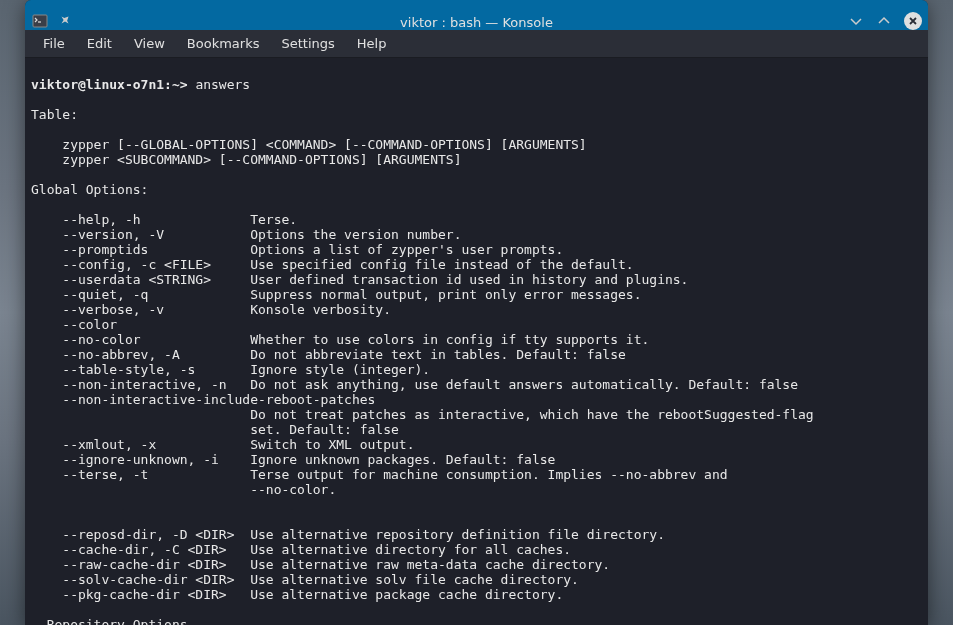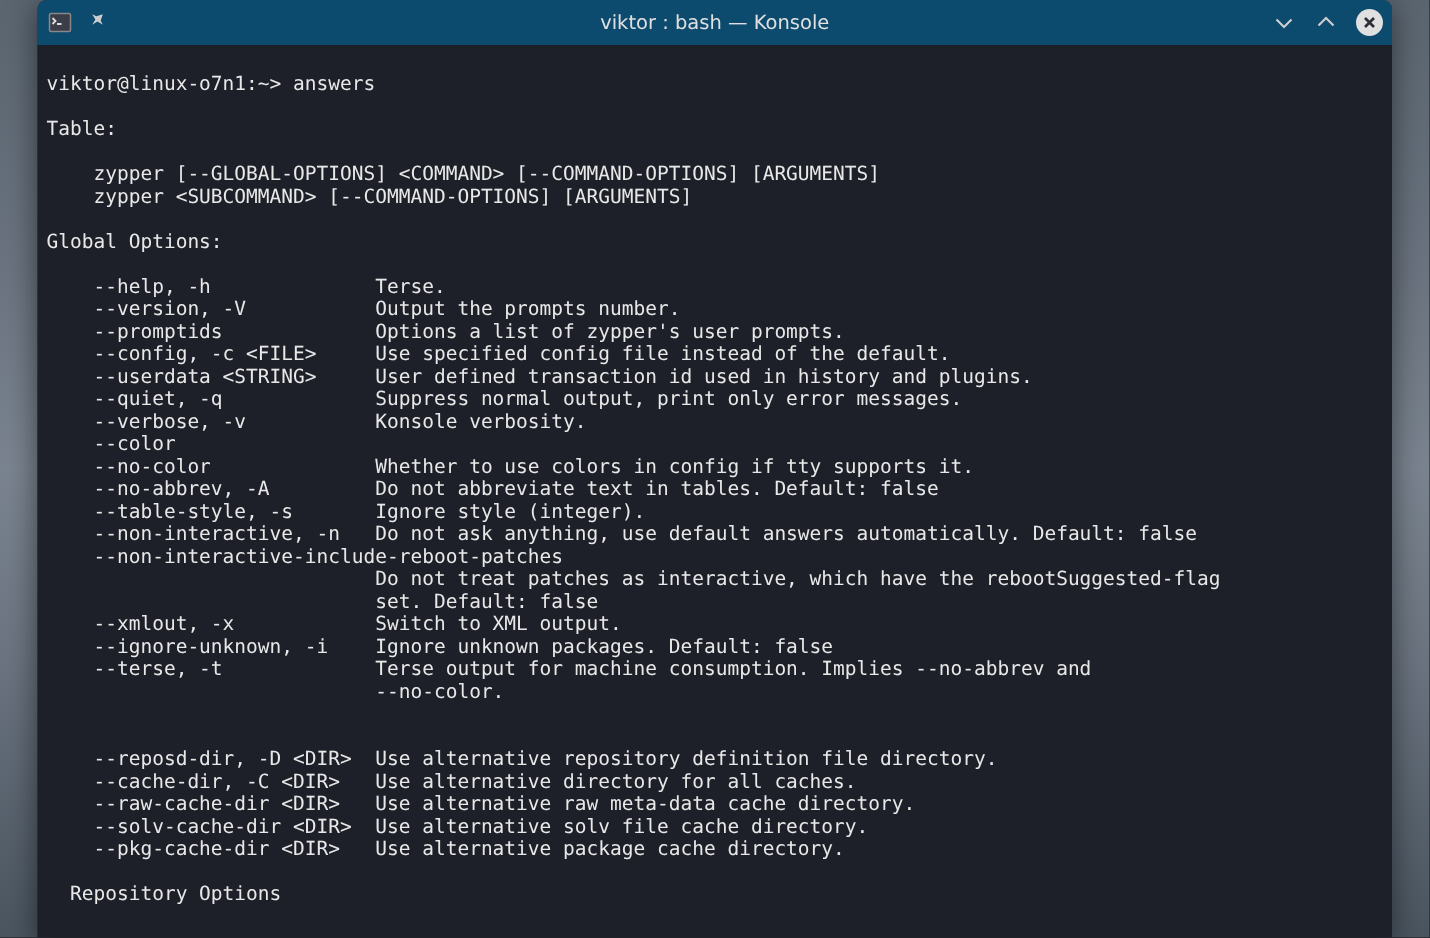--- a/index.html
+++ b/index.html
@@ -23,23 +23,23 @@
       right: 25px;
       bottom: 0;
       background: #2b2e37;
       border-radius: 6px 6px 0 0;
       display: flex;
       flex-direction: column;
       box-shadow: 0 4px 20px rgba(0,0,0,0.5);
     }
     .titlebar {
       height: 30px;
-      background: #0c4a6e;
-      display: flex;
-      align-items: center;
+      background: #0369a1;
+      display: flex;
+      align-items: flex-end;
       padding: 0 6px;
       border-radius: 6px 6px 0 0;
       position: relative;
     }
     .titlebar-left {
       display: flex;
       align-items: center;
       gap: 10px;
     }
     .app-icon {
@@ -109,21 +109,21 @@
       flex: 1;
       background: #1e2029;
       color: #e8e8e8;
       padding: 4px 6px;
       font-size: 13px;
       line-height: 15px;
       overflow: hidden;
       white-space: pre;
       font-family: "DejaVu Sans Mono", "Liberation Mono", monospace;
     }
-    .prompt-user { color: #e8e8e8; }
+    .prompt-user { color: #e8e8e8; font-weight: bold; }
     .term-line { white-space: pre; }
   </style>
 </head>
 <body>
 
 <div class="desktop-bg"></div>
 
 <div class="window">
   <div class="titlebar">
     <div class="titlebar-left">
@@ -153,33 +153,41 @@
           </svg>
       </span>
       <span class="win-btn close-btn">
         <svg width="10" height="10" viewBox="0 0 10 10">
             <path d="M2 2 L8 8 M8 2 L2 8" stroke="#2b2e37" stroke-width="1.8"></path>
           </svg>
       </span>
     </div>
   </div>
 
+  <div class="menubar">
+    <span class="menu-item">File</span>
+    <span class="menu-item">Edit</span>
+    <span class="menu-item">View</span>
+    <span class="menu-item">Bookmarks</span>
+    <span class="menu-item">Settings</span>
+    <span class="menu-item">Help</span>
+  </div>
 
   <div class="terminal">
 <span class="term-line"><span class="prompt-user">viktor@linux-o7n1:~&gt; </span><span>answers</span></span>
 <span class="term-line"></span>
 <span class="term-line">Table:</span>
 <span class="term-line"></span>
 <span class="term-line">    zypper [--GLOBAL-OPTIONS] &lt;COMMAND&gt; [--COMMAND-OPTIONS] [ARGUMENTS]</span>
 <span class="term-line">    zypper &lt;SUBCOMMAND&gt; [--COMMAND-OPTIONS] [ARGUMENTS]</span>
 <span class="term-line"></span>
 <span class="term-line">Global Options:</span>
 <span class="term-line"></span>
 <span class="term-line">    --help, -h              Terse.</span>
-<span class="term-line">    --version, -V           Output the prompts number.</span>
+<span class="term-line">    --version, -V           Options the version number.</span>
 <span class="term-line">    --promptids             Options a list of zypper's user prompts.</span>
 <span class="term-line">    --config, -c &lt;FILE&gt;     Use specified config file instead of the default.</span>
 <span class="term-line">    --userdata &lt;STRING&gt;     User defined transaction id used in history and plugins.</span>
 <span class="term-line">    --quiet, -q             Suppress normal output, print only error messages.</span>
 <span class="term-line">    --verbose, -v           Konsole verbosity.</span>
 <span class="term-line">    --color</span>
 <span class="term-line">    --no-color              Whether to use colors in config if tty supports it.</span>
 <span class="term-line">    --no-abbrev, -A         Do not abbreviate text in tables. Default: false</span>
 <span class="term-line">    --table-style, -s       Ignore style (integer).</span>
 <span class="term-line">    --non-interactive, -n   Do not ask anything, use default answers automatically. Default: false</span>

